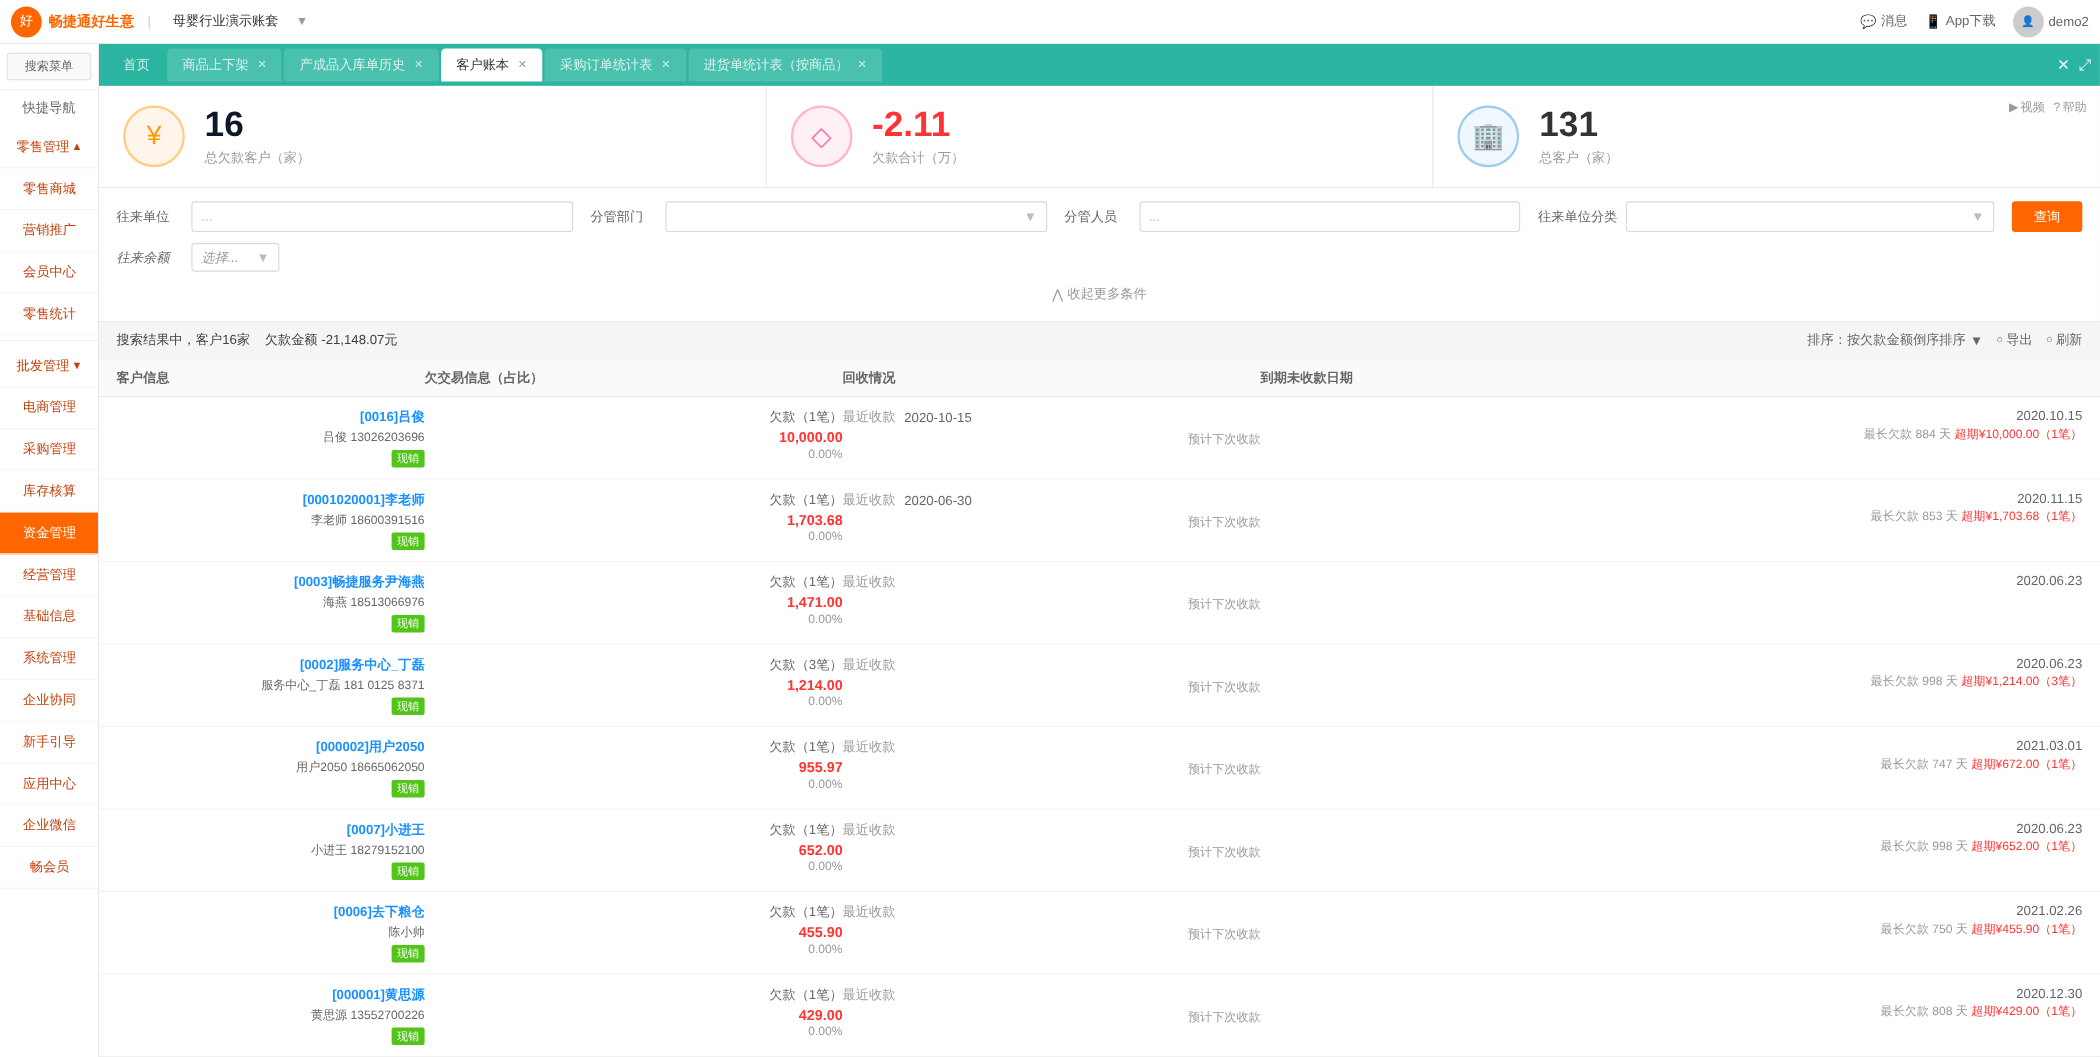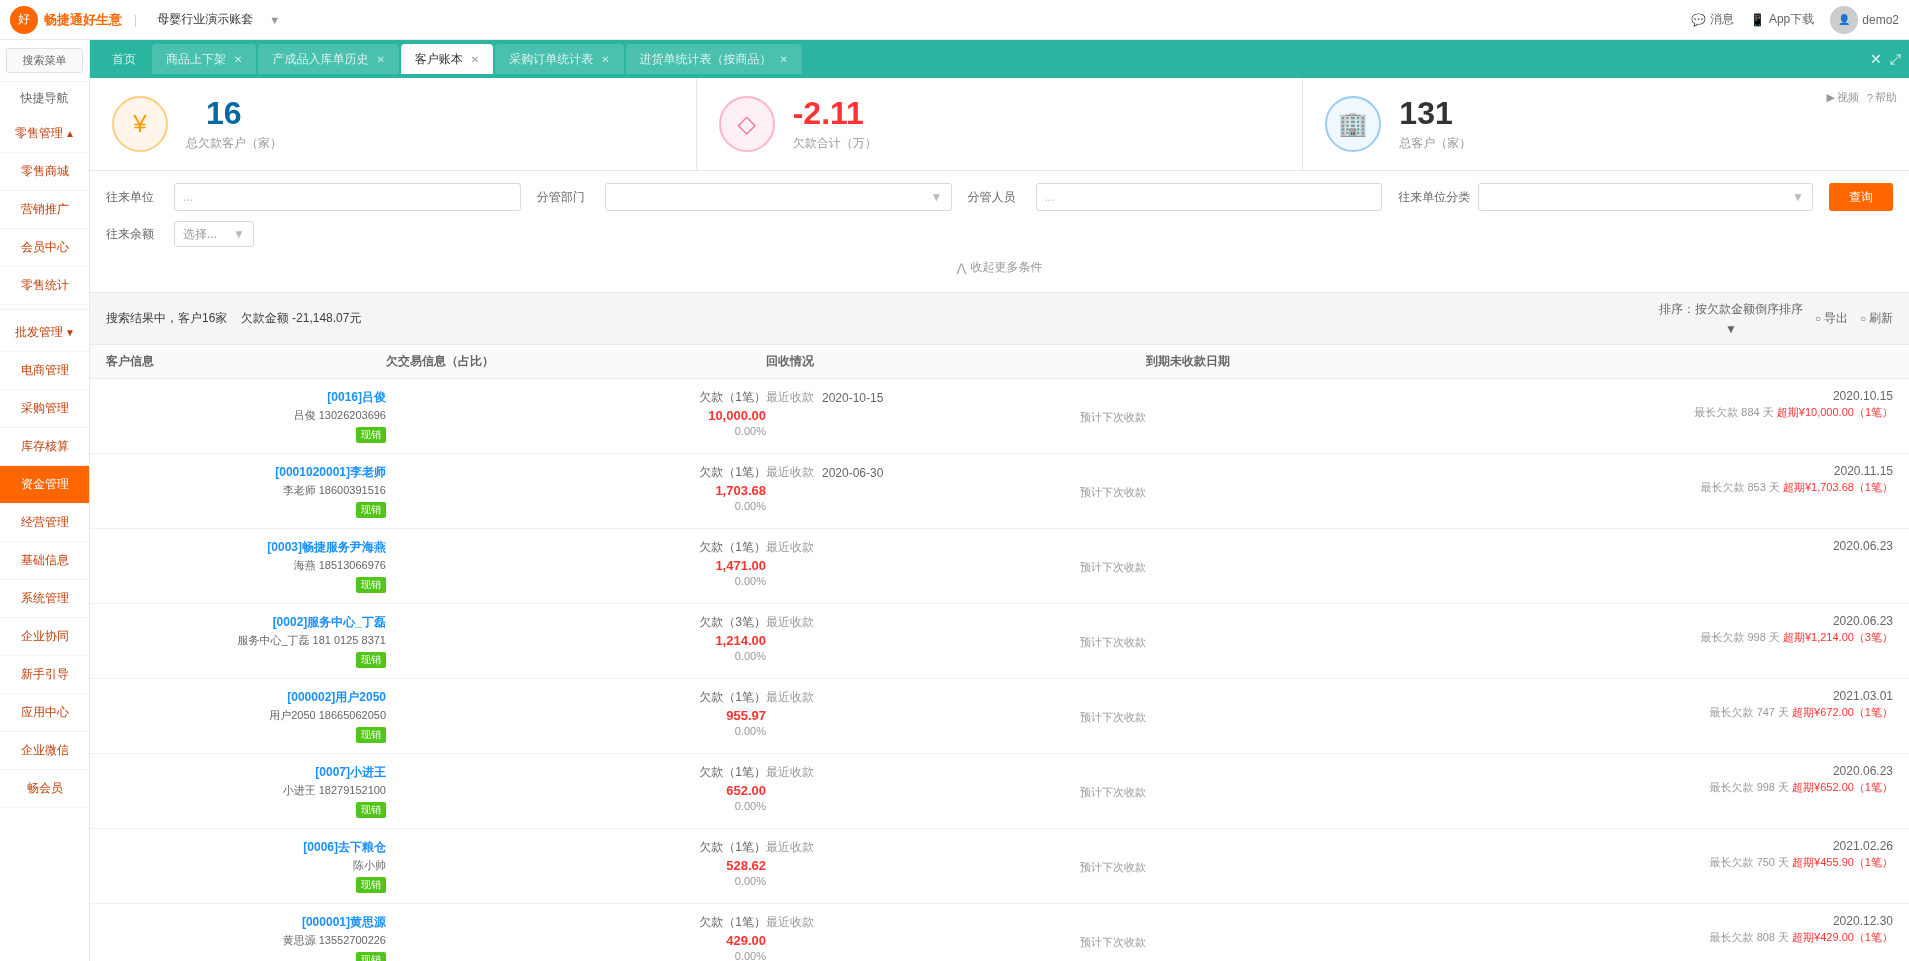--- a/index.html
+++ b/index.html
@@ -53,21 +53,21 @@
     .stats-row { display: flex; background: #fff; border-bottom: 1px solid #e8e8e8; }
     .stat-card { flex: 1; padding: 16px 20px; display: flex; align-items: center; gap: 16px; border-right: 1px solid #e8e8e8; position: relative; }
     .stat-card:last-child { border-right: none; }
     .stat-icon { width: 60px; height: 60px; display: flex; align-items: center; justify-content: center; }
     .stat-icon-circle { width: 56px; height: 56px; border-radius: 50%; display: flex; align-items: center; justify-content: center; font-size: 24px; }
     .stat-icon-circle.orange { background: #fff5eb; color: #ff9900; border: 2px solid #ffcc80; }
     .stat-icon-circle.pink { background: #fff0f5; color: #ff6b9d; border: 2px solid #ffb3cc; }
     .stat-icon-circle.blue { background: #f0f8ff; color: #6bb5e8; border: 2px solid #99ccee; }
     .stat-info { }
     .stat-number { font-size: 32px; font-weight: bold; line-height: 1.1; }
-    .stat-number.orange { color: #0369a1; margin-left: 20px; }
+    .stat-number.orange { color: #0f172a; }
     .stat-number.red { color: #ff3333; }
     .stat-number.black { color: #333; font-weight: 900; }
     .stat-label { font-size: 12px; color: #999; margin-top: 4px; }
     .stat-card-actions { position: absolute; right: 12px; top: 12px; display: flex; gap: 8px; font-size: 11px; color: #999; }
     .stat-card-action { cursor: pointer; display: flex; align-items: center; gap: 2px; }
 
     
     .filter-area { background: #fff; padding: 12px 16px; border-bottom: 1px solid #e8e8e8; }
     .filter-row { display: flex; align-items: center; gap: 16px; margin-bottom: 10px; }
     .filter-row:last-child { margin-bottom: 0; }
@@ -78,21 +78,21 @@
     .search-btn { height: 28px; padding: 0 20px; background: #ff6600; color: #fff; border: none; border-radius: 3px; cursor: pointer; font-size: 12px; }
     .collapse-btn { display: flex; align-items: center; justify-content: center; gap: 4px; color: #999; font-size: 12px; cursor: pointer; padding: 4px 0; }
     .filter-row-2 { display: flex; align-items: center; gap: 16px; }
     .filter-余额-item { display: flex; align-items: center; gap: 8px; }
     .余额-select { height: 26px; border: 1px solid #d9d9d9; border-radius: 3px; padding: 0 8px; font-size: 12px; min-width: 80px; display: flex; align-items: center; justify-content: space-between; cursor: pointer; }
 
     
     .results-bar { background: #f5f5f5; padding: 8px 16px; display: flex; align-items: center; justify-content: space-between; border-bottom: 1px solid #e8e8e8; }
     .results-info { font-size: 12px; color: #404040; }
     .results-actions { display: flex; align-items: center; gap: 12px; font-size: 12px; color: #666; }
-    .sort-select { display: flex; align-items: center; gap: 4px; cursor: pointer; flex-direction: column; }
+    .sort-select { display: flex; align-items: center; gap: 4px; cursor: pointer; }
     .action-btn-sm { display: flex; align-items: center; gap: 3px; cursor: pointer; color: #666; }
     .action-btn-sm:before { content: '○'; font-size: 10px; }
 
     
     .data-table { width: 100%; background: #fff; }
     .table-header { display: flex; padding: 8px 16px; background: #fafafa; border-bottom: 1px solid #e8e8e8; font-size: 12px; color: #666; font-weight: bold; }
     .col-customer { flex: 0 0 280px; }
     .col-debt { flex: 0 0 380px; }
     .col-recovery { flex: 0 0 380px; }
     .col-due { flex: 1; }
@@ -288,21 +288,21 @@
             </div>
             <div class="filter-item">
               <span class="filter-label">往来单位分类</span>
               <div class="filter-select">
                 <span></span>
                 <span style="color:#bbb;">▼</span>
               </div>
             </div>
             <button class="search-btn">查询</button>
           </div>
-          <div class="filter-row-2" style="display:flex;align-items:center;gap:16px;">
+          <div class="filter-row-2" style="display:flex;align-items:center;gap:16px;font-style:italic;">
             <div class="filter-余额-item">
               <span class="filter-label">往来余额</span>
               <div class="余额-select">
                 <span style="color:#999;">选择...</span>
                 <span style="color:#bbb;">▼</span>
               </div>
             </div>
           </div>
           <div style="text-align:center;margin-top:8px;">
             <div class="collapse-btn">
@@ -499,21 +499,21 @@
           </div>
 
           <div class="table-row">
             <div class="customer-info col-customer">
               <div class="customer-name">[0006]去下粮仓</div>
               <div class="customer-sub">陈小帅</div>
               <span class="customer-badge">现销</span>
             </div>
             <div class="debt-info col-debt">
               <div class="debt-count">欠款（1笔）</div>
-              <div class="debt-amount">528.62</div>
+              <div class="debt-amount">455.90</div>
               <div class="debt-percent">0.00%</div>
             </div>
             <div class="recovery-info col-recovery">
               <div class="recovery-row">
                 <span class="recovery-label">最近收款</span>
                 <span class="recovery-date"></span>
               </div>
               <div class="recovery-next">预计下次收款</div>
             </div>
             <div class="due-info col-due">

